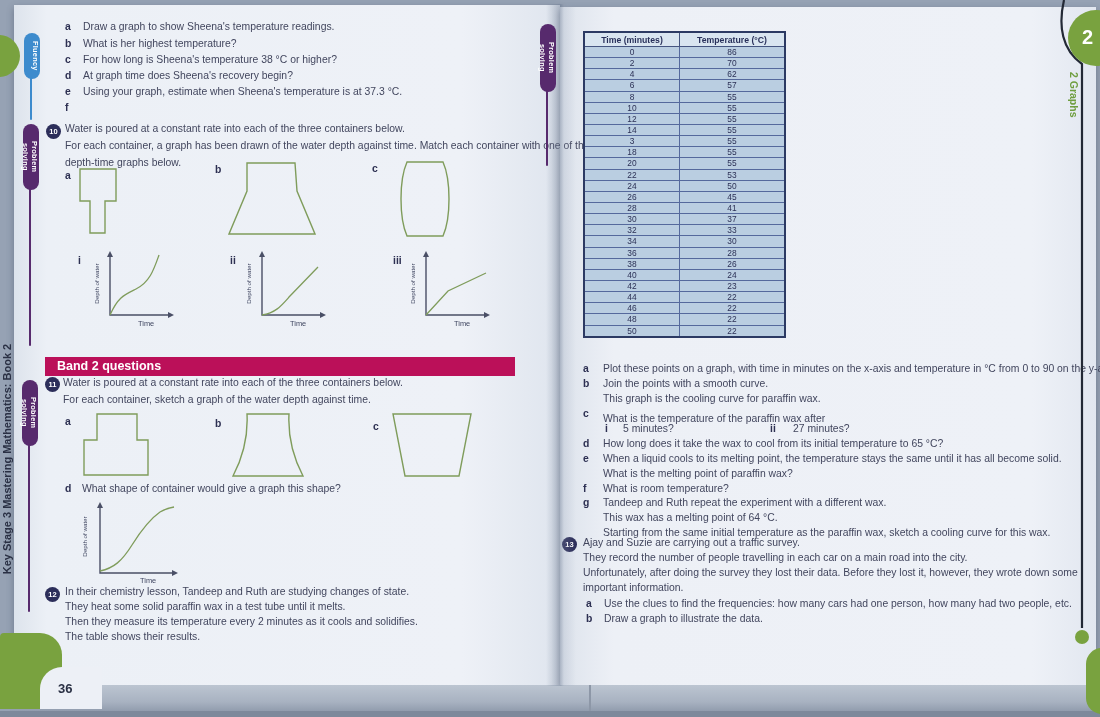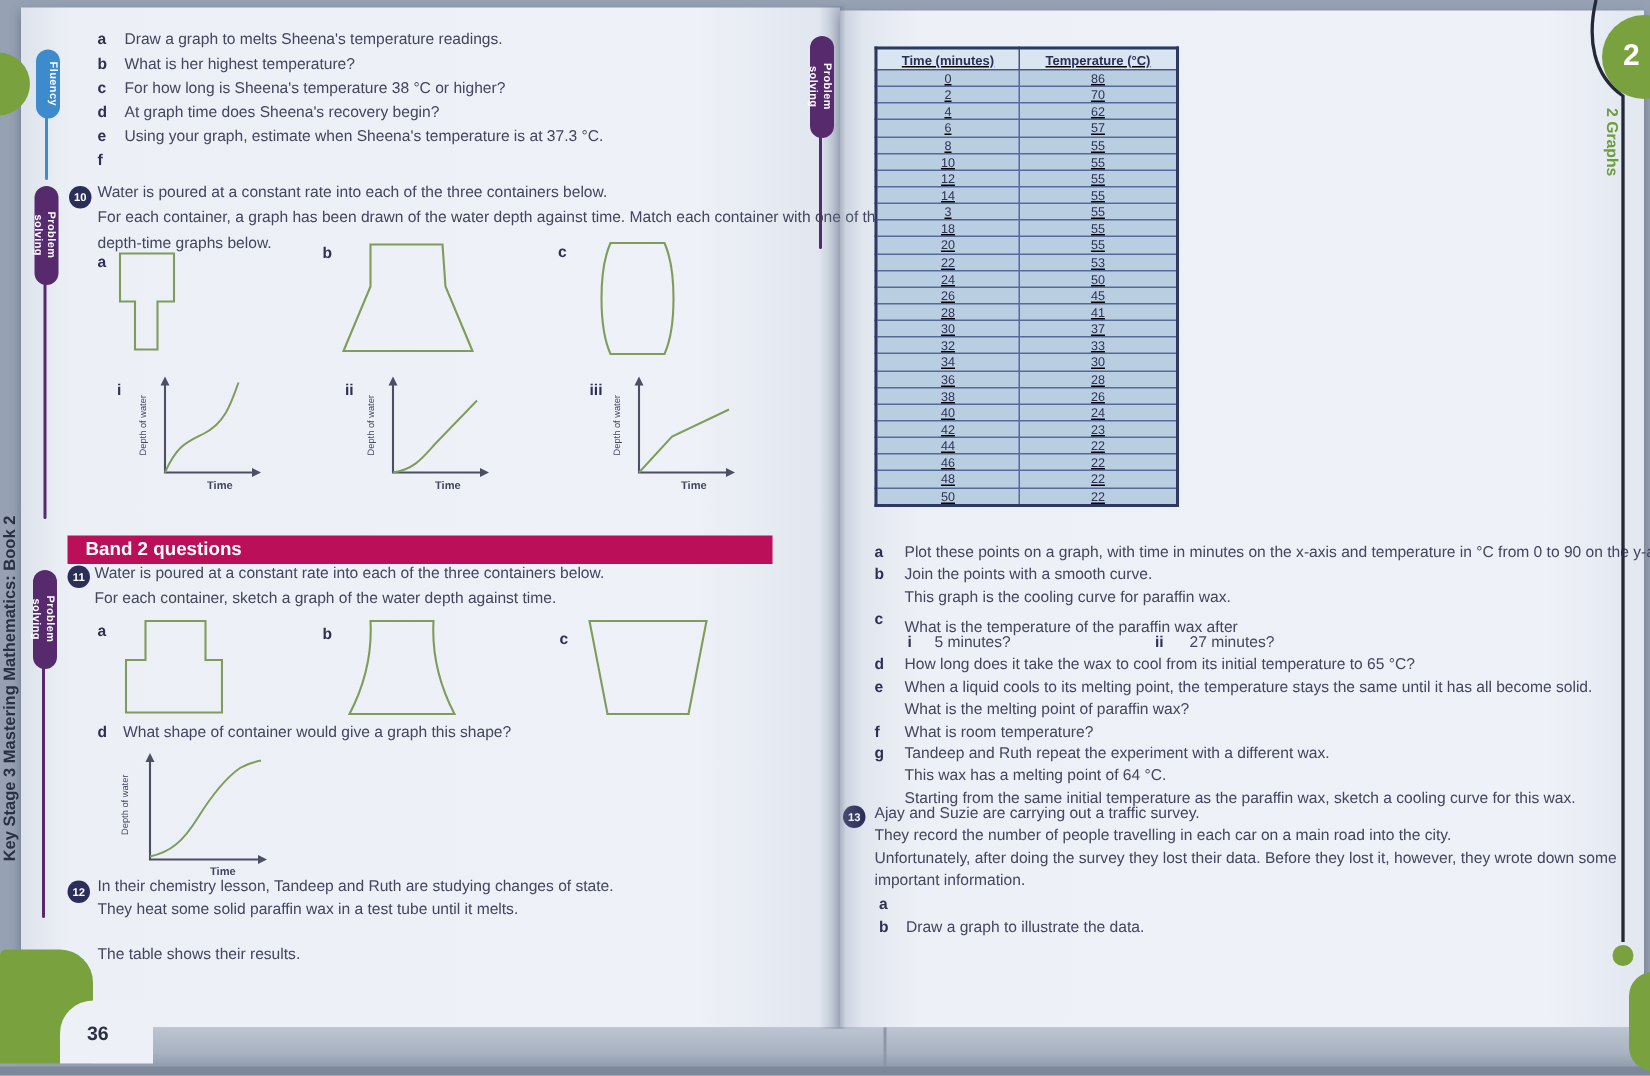--- a/index.html
+++ b/index.html
@@ -44,41 +44,41 @@
   .pageno{position:absolute;font-weight:bold;font-size:13px;color:#2a3044;z-index:8;}
 
   
   .mini-graph{position:absolute;width:100px;height:88px;z-index:3;}
   .axis{stroke:#4a4f66;stroke-width:1.4;fill:none;}
   .arrow{fill:#4a4f66;stroke:none;}
   .curve{stroke:#7f9c5b;stroke-width:1.3;fill:none;}
   .cshape{stroke:#7f9c5b;stroke-width:1.4;fill:none;}
   .ylab{position:absolute;left:-21px;top:31px;width:62px;text-align:center;transform:rotate(-90deg);
     font-size:6.2px;color:#3f4560;}
-  .xlab{position:absolute;font-size:7.4px;color:#3f4560;font-weight:bold;}
+  .xlab{position:absolute;font-size:7.4px;color:#3f4560;}
   .shape{position:absolute;z-index:3;}
 
   
-  .wax-table{position:absolute;border-collapse:collapse;background:#bacee1;border:2px solid #2c3a63;z-index:3;text-decoration:underline;}
+  .wax-table{position:absolute;border-collapse:collapse;background:#bacee1;border:2px solid #2c3a63;z-index:3;}
   .wax-table th{background:#d9e5f0;font-weight:bold;font-size:8.7px;height:13px;color:#28305a;
     border:1px solid #45558000;border:1px solid #455580;padding:0 2px;}
   .wax-table td{border:1px solid #55699c;font-size:8.4px;color:#2c3156;text-align:center;padding:0;height:10.15px;line-height:10.1px;}
   .wax-table .c1{width:90px;} .wax-table .c2{width:100px;}
 
   .rightline{position:absolute;z-index:6;}
 </style>
 </head>
 <body>
 
 <div class="scene">
 
   <div class="page page-left">
 
     <span class="lt" style="left:51px;top:16px">a</span>
-    <span class="t" style="left:69px;top:16px">Draw a graph to melts Sheena's temperature readings.</span>
+    <span class="t" style="left:69px;top:16px">Draw a graph to show Sheena's temperature readings.</span>
     <span class="lt" style="left:51px;top:33px">b</span>
     <span class="t" style="left:69px;top:33px">What is her highest temperature?</span>
     <span class="lt" style="left:51px;top:49px">c</span>
     <span class="t" style="left:69px;top:49px">For how long is Sheena's temperature 38 °C or higher?</span>
     <span class="lt" style="left:51px;top:65px">d</span>
     <span class="t" style="left:69px;top:65px">At graph time does Sheena's recovery begin?</span>
     <span class="lt" style="left:51px;top:81px">e</span>
     <span class="t" style="left:69px;top:81px">Using your graph, estimate when Sheena's temperature is at 37.3 °C.</span>
     <span class="lt" style="left:51px;top:97px">f</span>
 
@@ -163,20 +163,21 @@
         <path class="arrow" d="M11,9 L14,3 L17,9 Z"></path>
           <path class="arrow" d="M86,71 L92,74 L86,77 Z"></path>
         <path class="curve" d="M14,72 C28,69 36,62 46,46 C56,30 64,20 74,13 C79,10 83,9 88,8"></path>
       </svg>
       <span class="xlab" style="left:66px;top:77px">Time</span>
     </div>
 
     <span class="badge" style="left:31px;top:582px">12</span>
     <span class="t" style="left:51px;top:581px">In their chemistry lesson, Tandeep and Ruth are studying changes of state.</span>
     <span class="t" style="left:51px;top:596px">They heat some solid paraffin wax in a test tube until it melts.</span>
+    <span class="t" style="left:51px;top:611px">Then they measure its temperature every 2 minutes as it cools and solidifies.</span>
     <span class="t" style="left:51px;top:626px">The table shows their results.</span>
   </div>
 
   <div class="page page-right">
 
     <table class="wax-table" style="left:23px;top:24px">
       <thead>
         <tr>
           <th class="c1">Time (minutes)</th>
           <th class="c2">Temperature (°C)</th>
@@ -312,20 +313,21 @@
     <span class="t" style="left:43px;top:490px">Tandeep and Ruth repeat the experiment with a different wax.</span>
     <span class="t" style="left:43px;top:505px">This wax has a melting point of 64 °C.</span>
     <span class="t" style="left:43px;top:520px">Starting from the same initial temperature as the paraffin wax, sketch a cooling curve for this wax.</span>
 
     <span class="badge" style="left:2px;top:530px">13</span>
     <span class="t" style="left:23px;top:530px">Ajay and Suzie are carrying out a traffic survey.</span>
     <span class="t" style="left:23px;top:545px">They record the number of people travelling in each car on a main road into the city.</span>
     <span class="t" style="left:23px;top:560px">Unfortunately, after doing the survey they lost their data. Before they lost it, however, they wrote down some</span>
     <span class="t" style="left:23px;top:575px">important information.</span>
     <span class="lt" style="left:26px;top:591px">a</span>
+    <span class="t" style="left:44px;top:591px">Use the clues to find the frequencies: how many cars had one person, how many had two people, etc.</span>
     <span class="lt" style="left:26px;top:606px">b</span>
     <span class="t" style="left:44px;top:606px">Draw a graph to illustrate the data.</span>
   </div>
 
   <div class="fold"></div>
 
   <div style="position:absolute;left:-22px;top:35px;width:42px;height:42px;border-radius:50%;background:#79a23f;z-index:6"></div>
   <div class="tab tab-blue" style="left:24px;top:33px;height:36px">Fluency</div>
   <div class="vline" style="left:30px;top:76px;height:44px;background:#3d8bcd"></div>
   <div class="tab tab-purple" style="left:23px;top:124px;height:56px">Problem solving</div>

